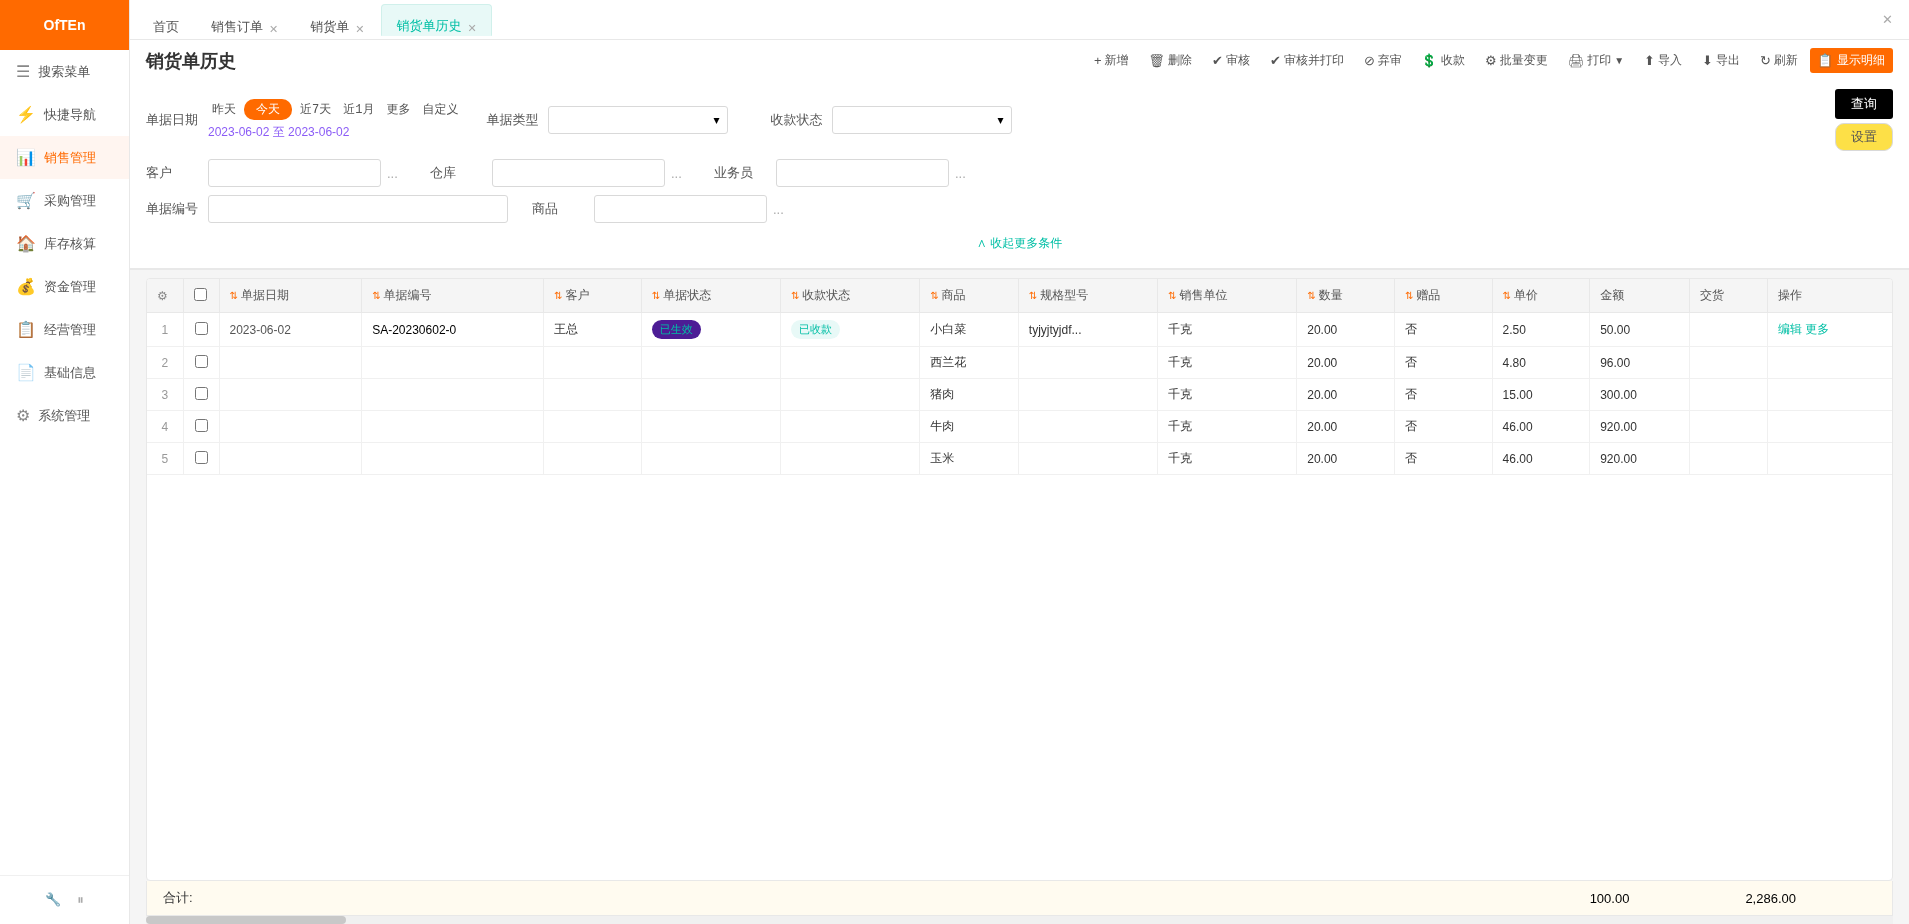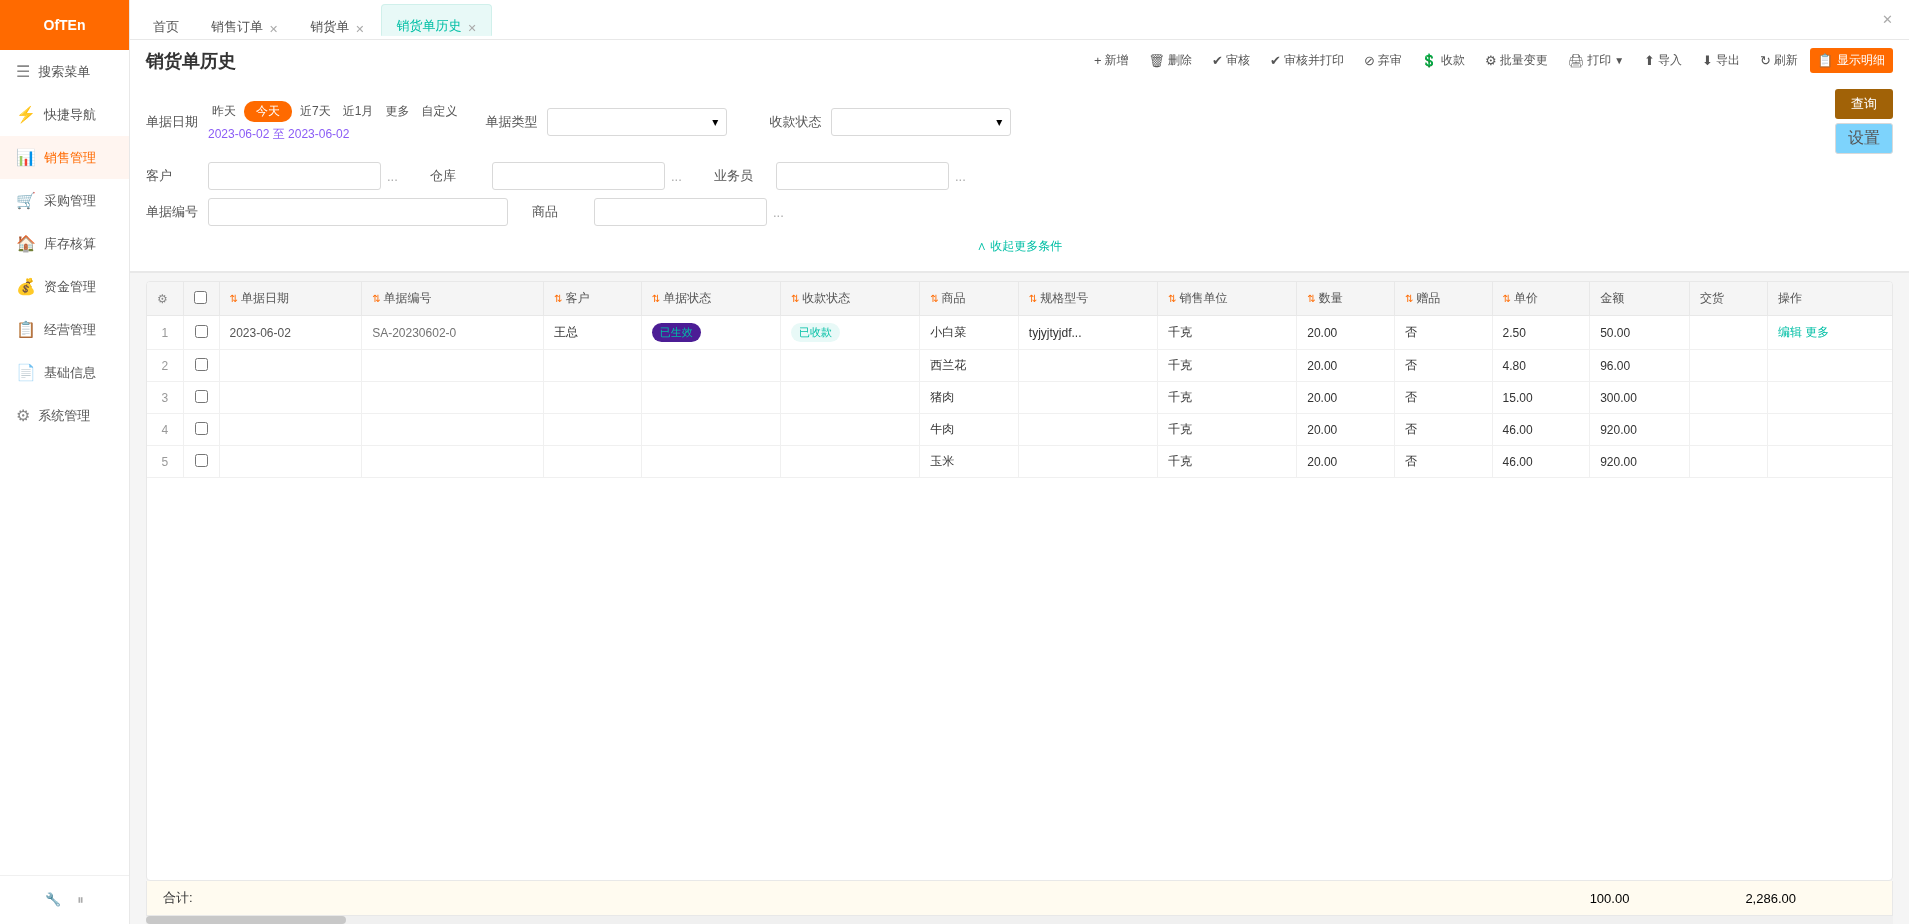--- a/index.html
+++ b/index.html
@@ -168,42 +168,43 @@
       display: flex;
       gap: 4px;
       align-items: center;
     }
     .date-shortcut {
       font-size: 12px;
       color: #555;
       cursor: pointer;
       padding: 2px 4px;
       border-radius: 2px;
+      font-family: Liberation Mono, monospace;
     }
     .date-shortcut.active { background: #ff6a00; color: #fff; border-radius: 10px; padding: 2px 12px; }
     .date-display { font-size: 12px; color: #8b5cf6; margin-top: 2px; }
     .filter-date-group { display: flex; flex-direction: column; gap: 2px; }
 
     .btn-query {
-      background: #a16207;
+      background: #000000;
       color: #fff;
       border: none;
       padding: 6px 16px;
       border-radius: 3px;
       cursor: pointer;
       font-size: 13px;
     }
     .btn-setting {
-      background: #7dd3fc;
+      background: #fde047;
       color: #555;
       border: 1px solid #d9d9d9;
       padding: 4px 12px;
-      border-radius: 3px;
-      cursor: pointer;
-      font-size: 16px;
+      border-radius: 9px;
+      cursor: pointer;
+      font-size: 13px;
     }
     .query-btns {
       display: flex;
       flex-direction: column;
       gap: 4px;
       margin-left: auto;
     }
     .collapse-btn {
       text-align: center;
       color: #00bfa5;
@@ -255,21 +256,21 @@
       padding: 2px 8px;
       border-radius: 10px;
       font-size: 11px;
     }
     .status-active { background: #4c1d95; color: #00bfa5; }
     .status-paid { background: #e8f9f7; color: #00bfa5; }
     .row-num { color: #999; text-align: center; }
     .checkbox-cell { text-align: center; }
     .action-link { color: #00bfa5; cursor: pointer; font-size: 12px; }
     .col-date-link { color: #555; }
-    .order-link { color: #737373; cursor: pointer; }
+    .order-link { color: #000000; cursor: pointer; }
 
     
     .table-footer {
       background: #fffbf0;
       border-top: 1px solid #e8e8e8;
       display: flex;
       align-items: center;
       padding: 8px 16px;
       font-size: 13px;
       margin: 0 16px;

